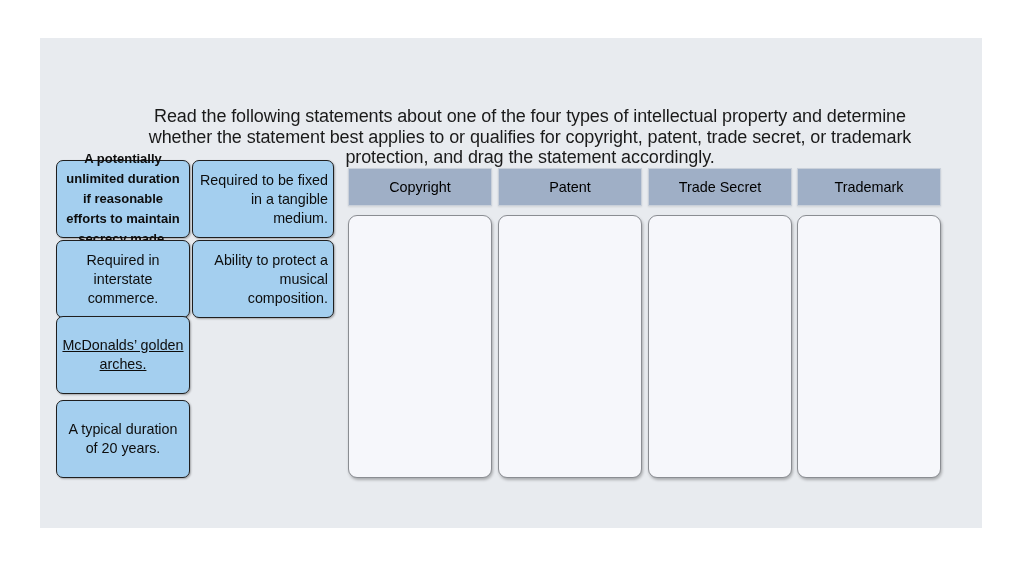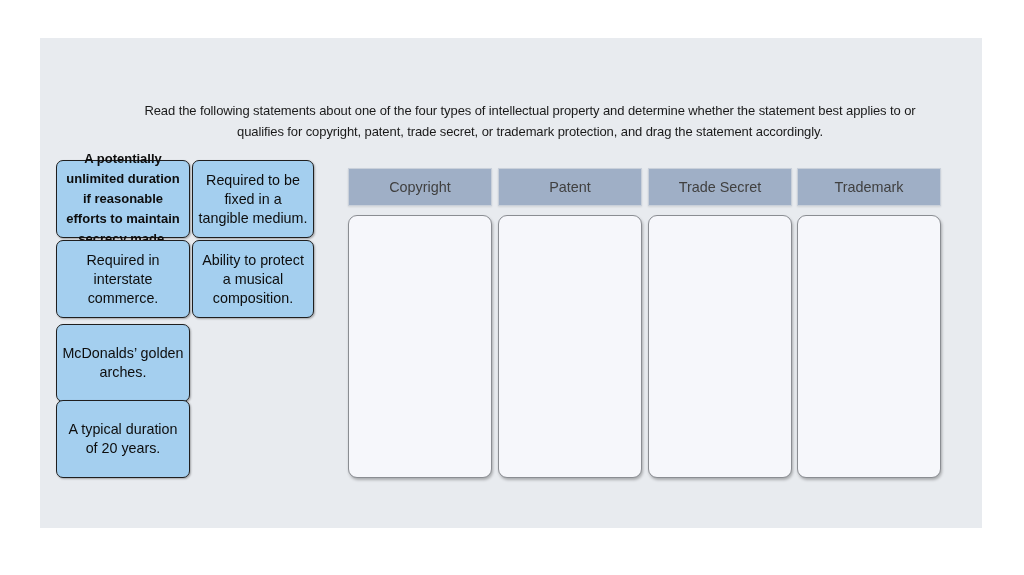--- a/index.html
+++ b/index.html
@@ -24,21 +24,21 @@
     background: #e8ebef;
   }
 
   
   #instructions {
     position: absolute;
     left: 90px;
     top: 50px;
     width: 800px;
     text-align: center;
-    font-size: 13px;
+    font-size: 18px;
     line-height: 20.5px;
     color: #1a1a1a;
     letter-spacing: -0.1px;
   }
 
   
   #statement-tray {
     position: absolute;
     left: 16px;
     top: 122px;
@@ -55,24 +55,24 @@
     align-items: center;
     justify-content: center;
     text-align: center;
     color: #0d0d0d;
     padding: 2px 5px;
     box-shadow: 1px 1px 2px rgba(0,0,0,0.30);
     cursor: move;
     user-select: none;
   }
   .tile-col-left  { left: 0px;   width: 134px; }
-  .tile-col-right { left: 136px; width: 122px; }
+  .tile-col-right { left: 136px; width: 142px; text-align: right; }
   .tile-row-0 { top: 0px;   height: 78px; }
   .tile-row-1 { top: 80px;  height: 78px; }
-  .tile-row-2 { top: 164px; height: 78px; }
+  .tile-row-2 { top: 156px; height: 78px; text-decoration: underline; }
   .tile-row-3 { top: 240px; height: 78px; }
 
   .tile-text { display: block; }
   .txt-lg { font-size: 14.3px; line-height: 19px; }
   .txt-sm { font-size: 13px; line-height: 20px; font-weight: bold; }
 
   
   #drop-area {
     position: absolute;
     left: 308px;
@@ -94,21 +94,21 @@
   .category-header {
     box-sizing: border-box;
     width: 100%;
     height: 38px;
     background: #9fafc6;
     border: 1px solid #c9d0da;
     display: flex;
     align-items: center;
     justify-content: center;
     font-size: 14.4px;
-    color: #404040;
+    color: #000000;
     box-shadow: 0 1px 2px rgba(0,0,0,0.10);
     user-select: none;
   }
 
   .drop-zone {
     box-sizing: border-box;
     margin-top: 9px;
     width: 100%;
     height: 263px;
     background: #f6f7fb;

